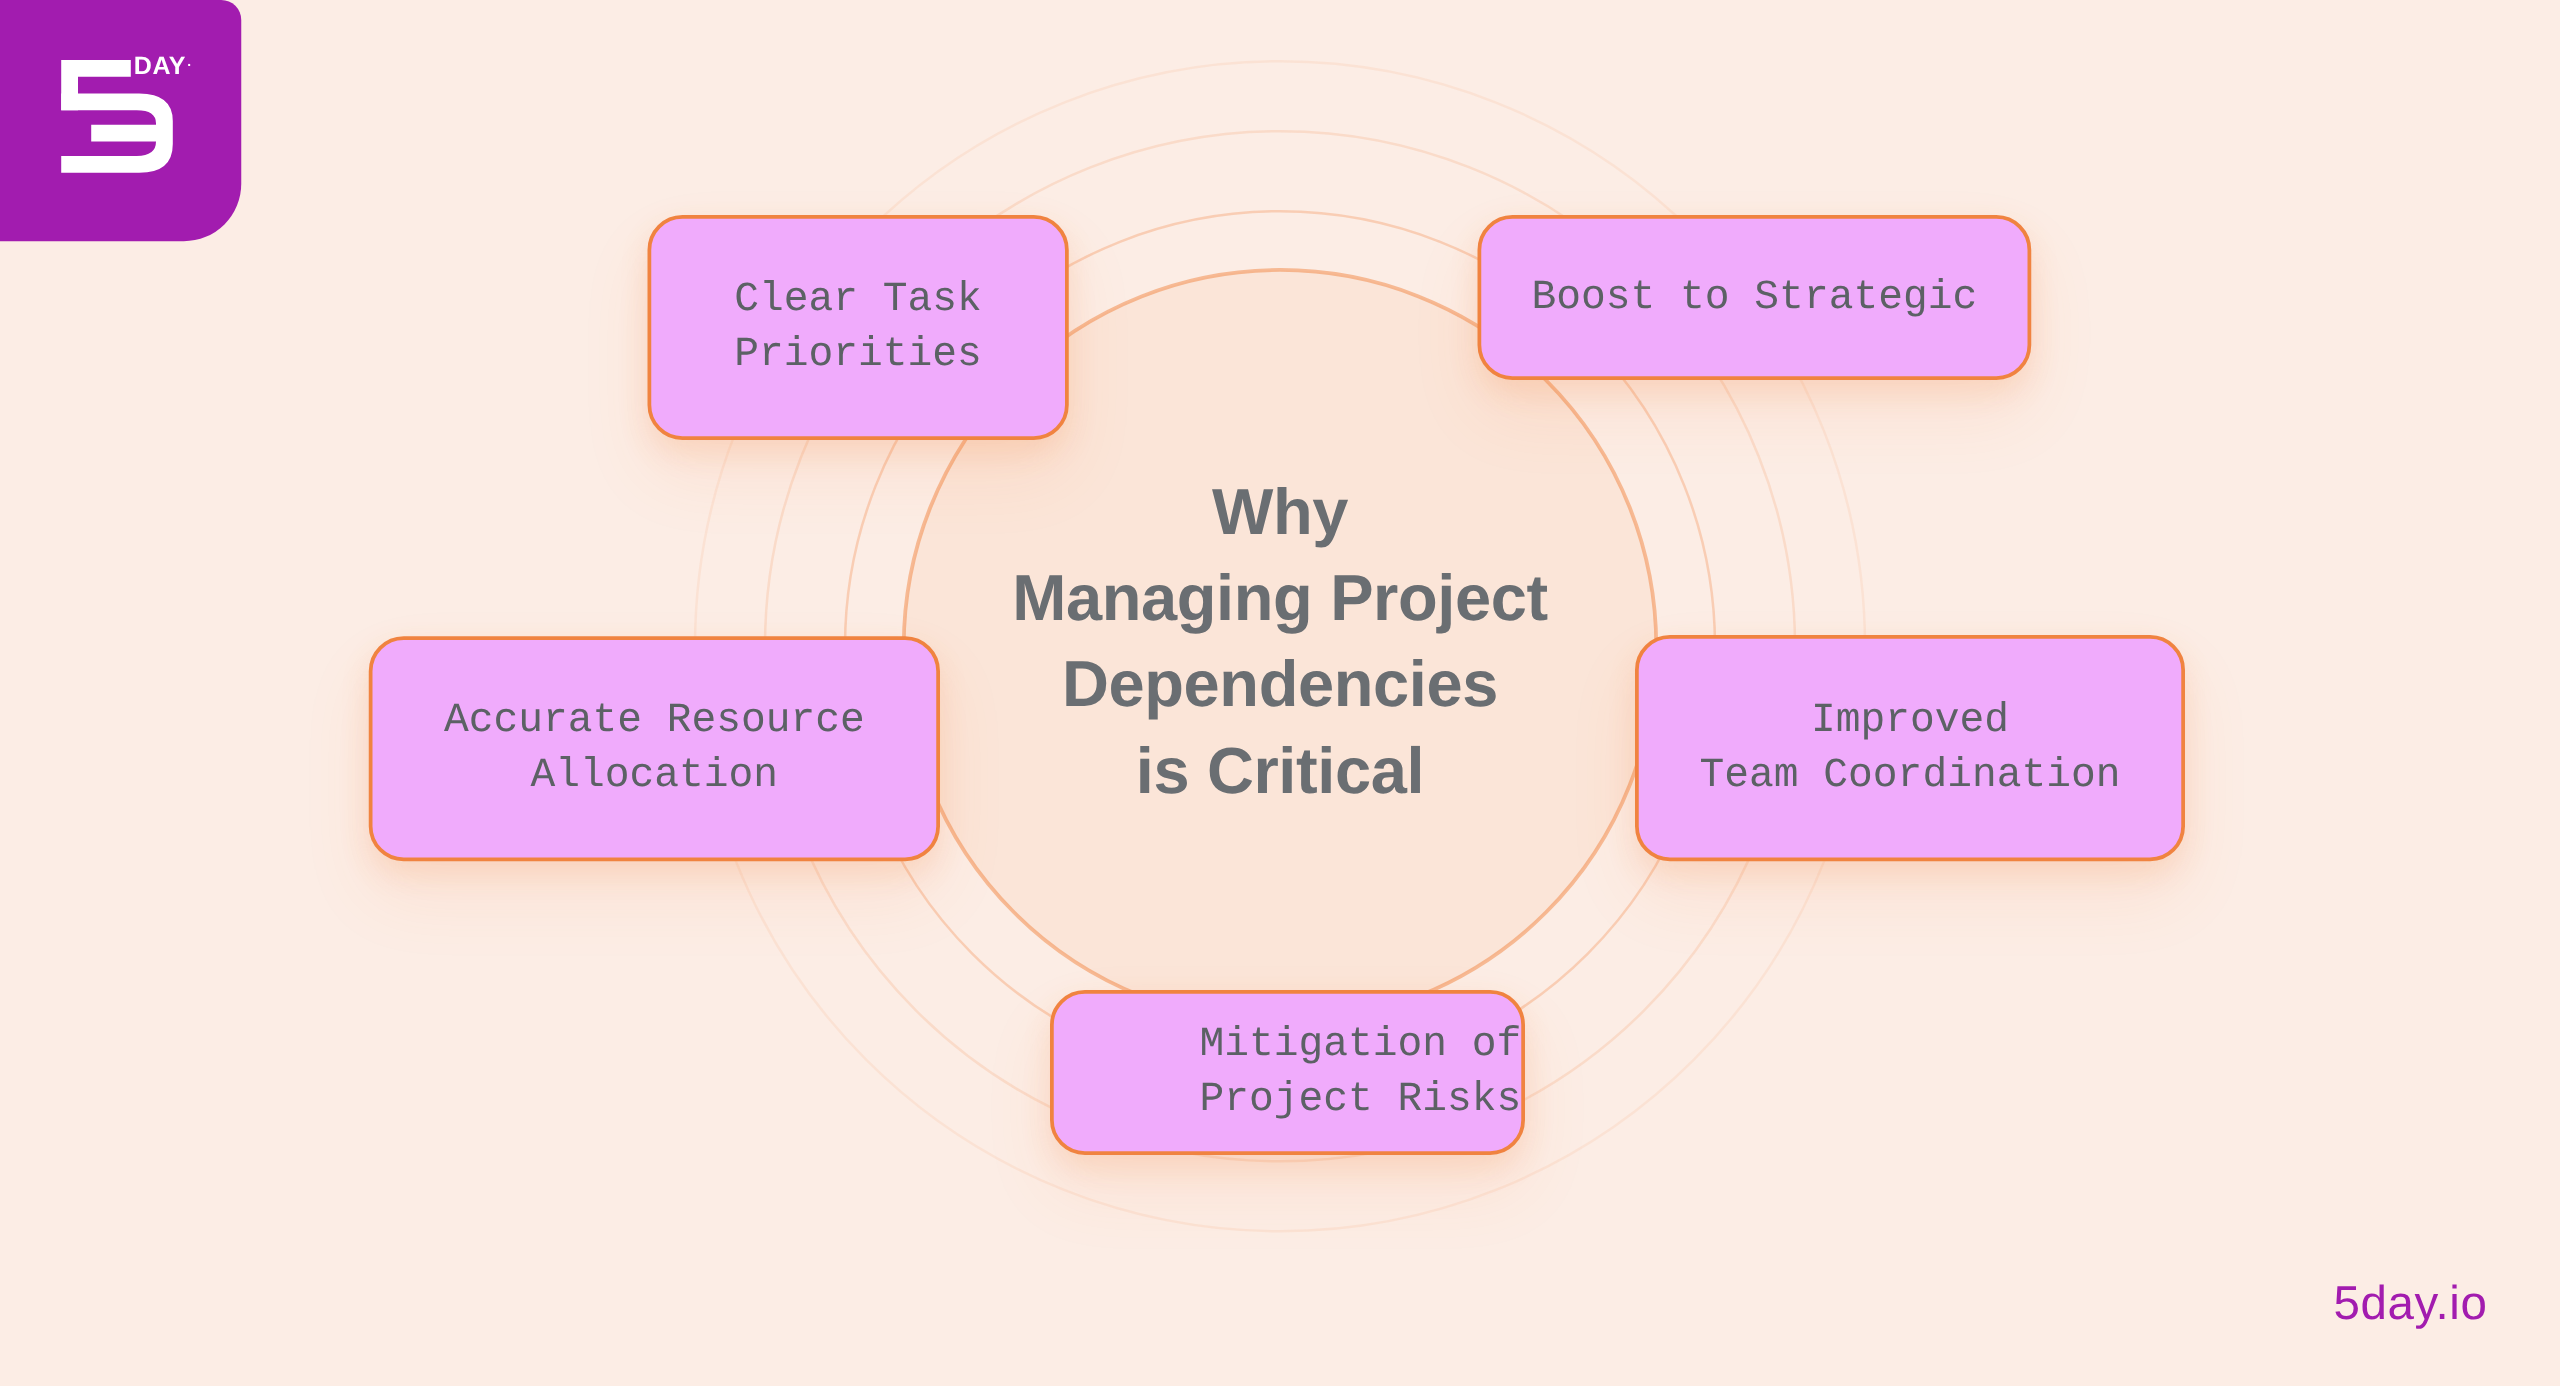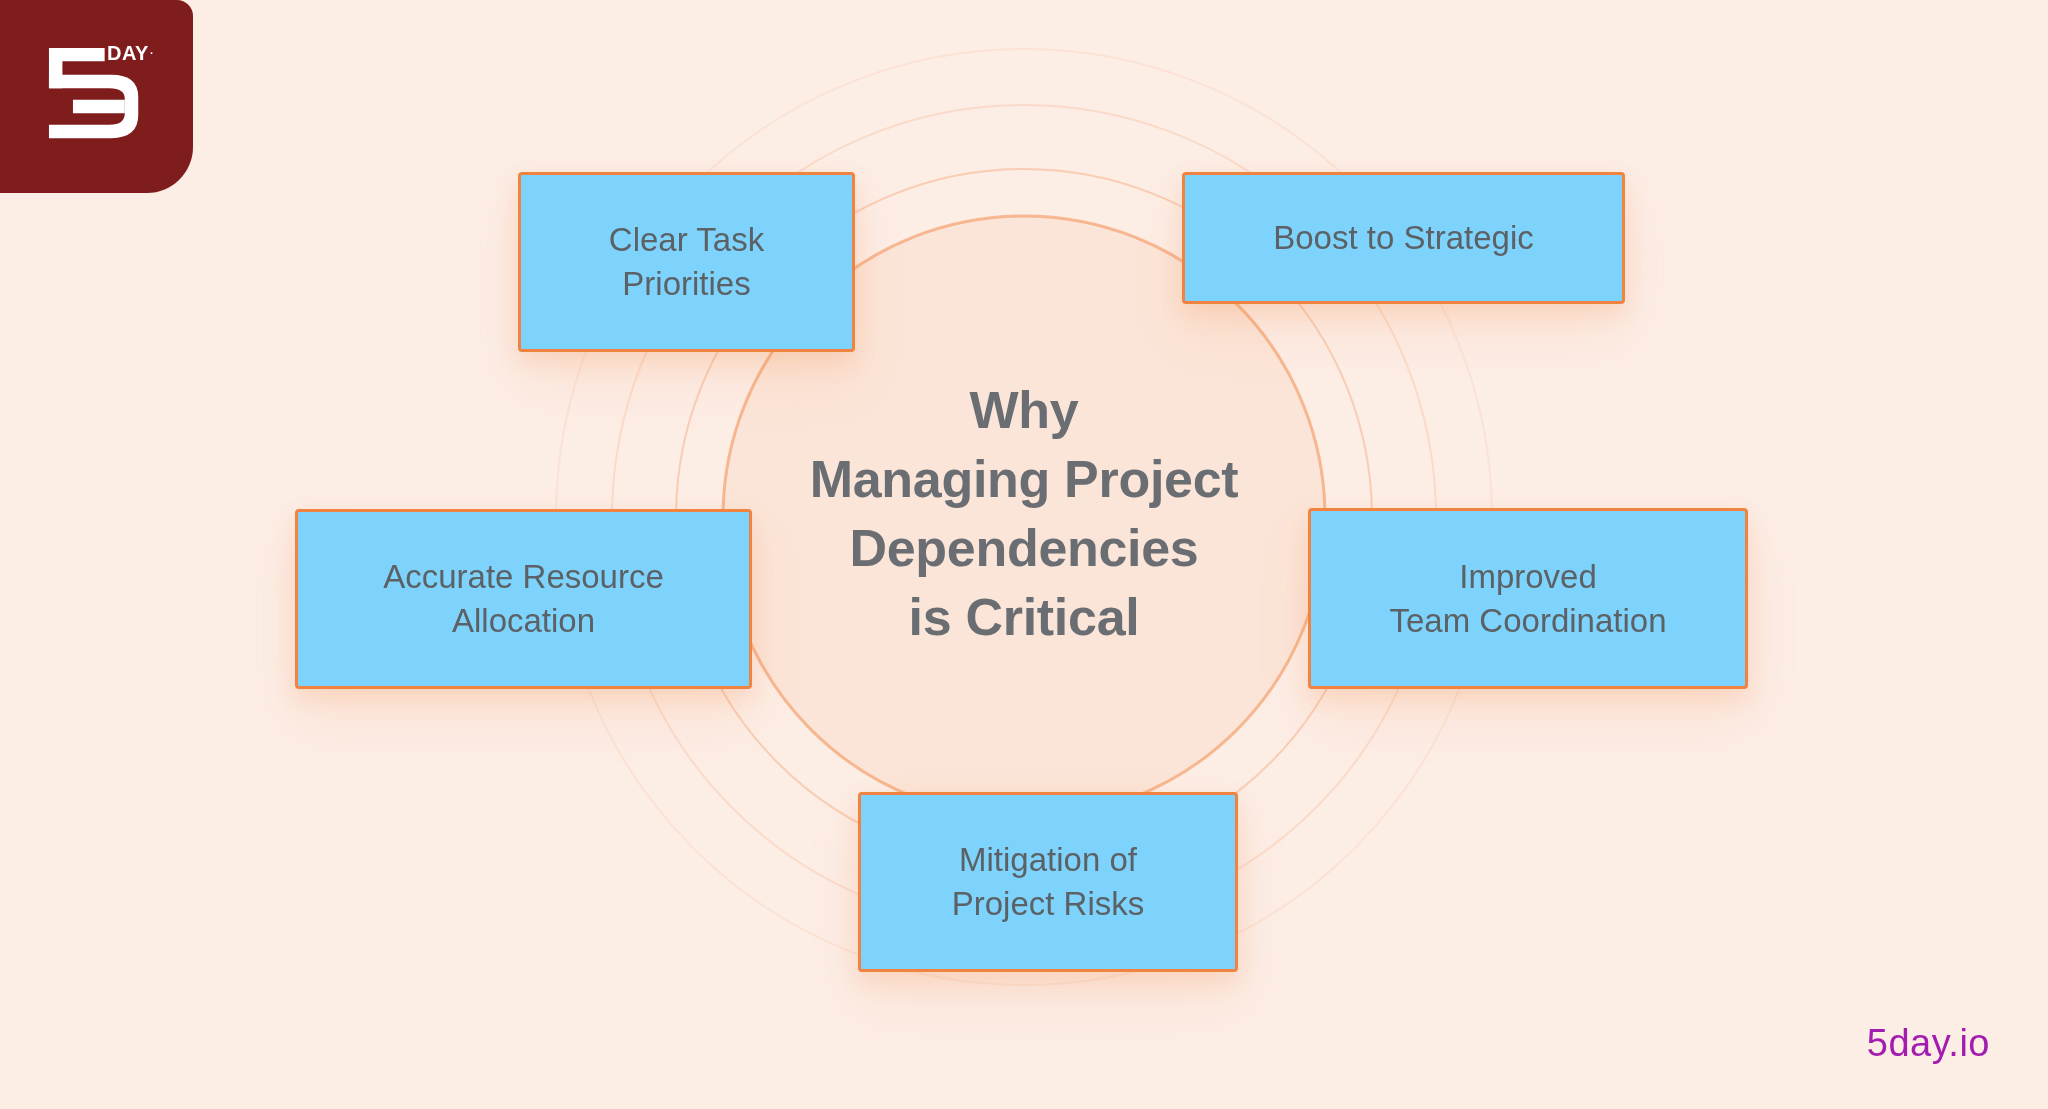--- a/index.html
+++ b/index.html
@@ -13,21 +13,21 @@
   }
 
   
   #rings { position: absolute; left: 0; top: 0; }
 
   
   .logo-block {
     position: absolute;
     left: 0; top: 0;
     width: 193px; height: 193px;
-    background: #7f1d1d;
+    background: #a21caf;
     border-radius: 0 16px 46px 0;
   }
   .logo-glyph { position: absolute; left: 48px; top: 46px; }
   .logo-word {
     position: absolute;
     left: 107px; top: 43px;
     color: #ffffff;
     font-size: 20px;
     font-weight: 700;
     letter-spacing: 0.5px;
@@ -51,42 +51,43 @@
     font-size: 52px;
     font-weight: 700;
     line-height: 1.33;
     letter-spacing: -0.3px;
   }
   .center-title span { display: block; }
 
   
   .benefit {
     position: absolute;
-    background: #7dd3fc;
+    background: #f0abfc;
     border: 3px solid #f08340;
-    border-radius: 4px;
+    border-radius: 28px;
     box-sizing: border-box;
     display: flex;
     flex-direction: column;
     align-items: center;
     justify-content: center;
     text-align: center;
     color: #5c6165;
     font-size: 33px;
     line-height: 1.32;
     box-shadow: 0 10px 22px rgba(241, 130, 60, 0.16),
                 0 28px 55px rgba(241, 130, 60, 0.10);
+    font-family: Liberation Mono, monospace;
   }
   .benefit span { display: block; }
 
   #benefit-0 { left: 518px;  top: 172px; width: 337px; height: 180px; }
   #benefit-1 { left: 1182px; top: 172px; width: 443px; height: 132px; }
   #benefit-2 { left: 295px;  top: 509px; width: 457px; height: 180px; }
   #benefit-3 { left: 1308px; top: 508px; width: 440px; height: 181px; }
-  #benefit-4 { left: 858px;  top: 792px; width: 380px; height: 180px; }
+  #benefit-4 { left: 840px;  top: 792px; width: 380px; height: 132px; align-items: flex-end; }
 
   
   .footer-brand {
     position: absolute;
     right: 58px; top: 1022px;
     color: #a21caf;
     font-size: 38px;
     letter-spacing: 0.5px;
   }
 </style>

